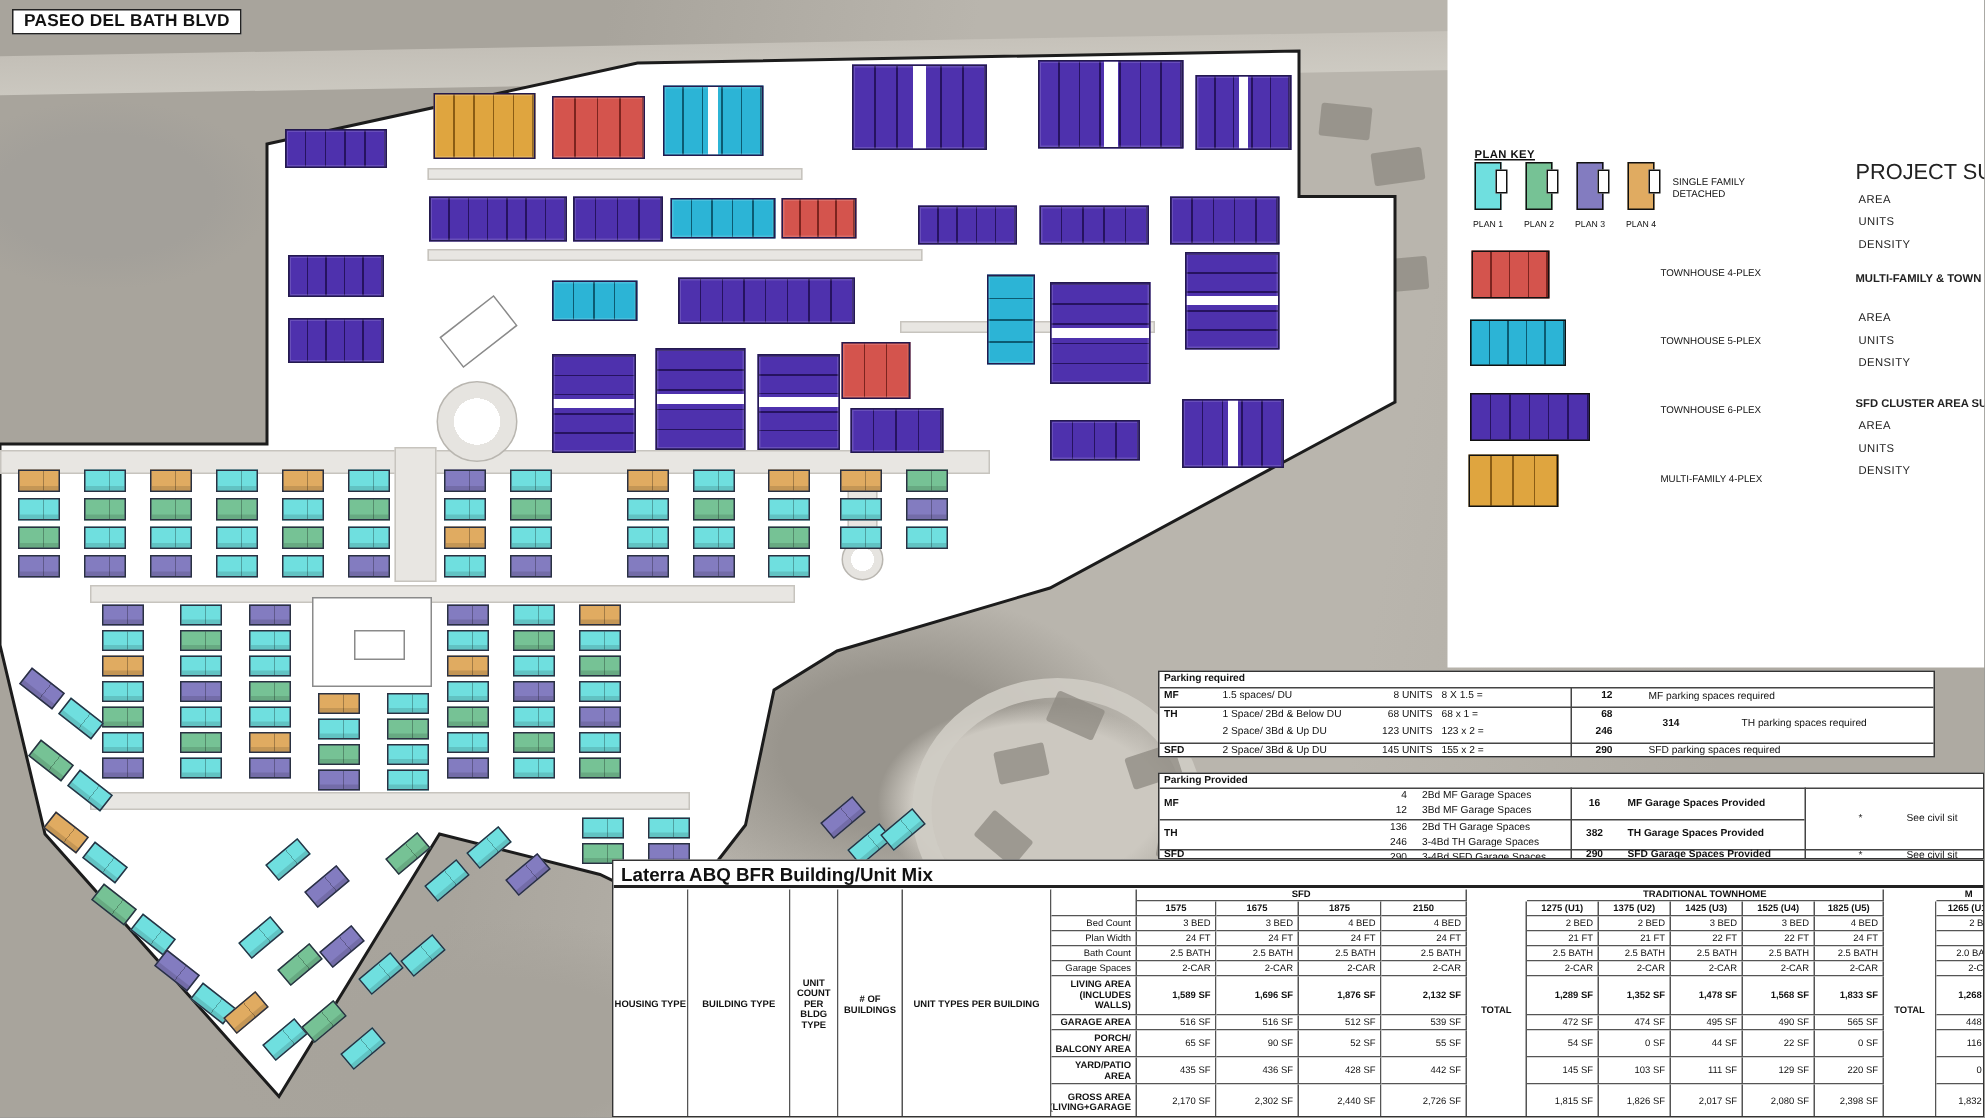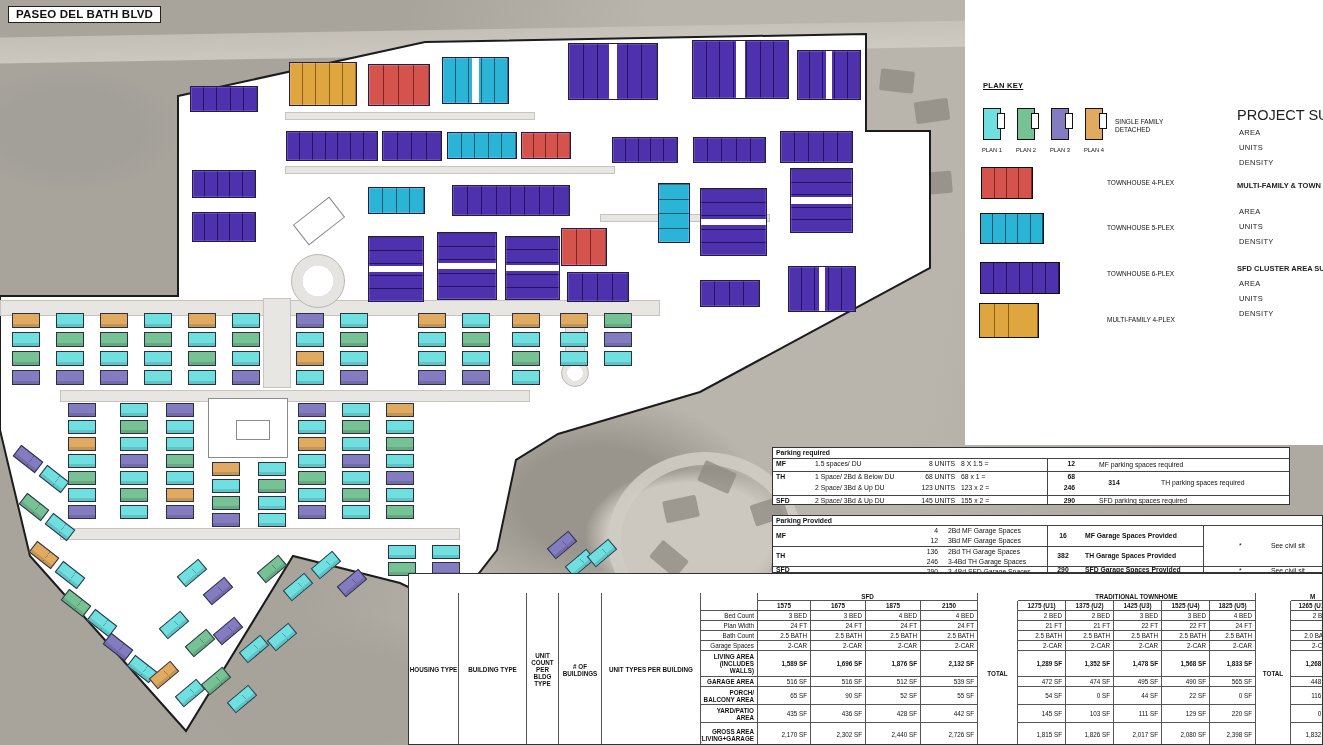--- a/index.html
+++ b/index.html
@@ -30,21 +30,21 @@
   .amen{position:absolute;background:#fff;border:1px solid #8a8a8a;box-sizing:border-box;}
   .bldg{position:absolute;box-sizing:border-box;border:1px solid #241a4e;
         box-shadow:inset 0 0 0 1px rgba(255,255,255,.15);}
   .house{position:absolute;width:28px;box-sizing:border-box;border:1px solid #2a3142;
          box-shadow:inset 0 -3px 0 rgba(0,0,0,.12);}
   
   #street-label{position:absolute;left:8px;top:6px;background:#fff;border:1px solid #222;
     font-size:11.5px;font-weight:bold;color:#111;padding:1px 7px 2px;letter-spacing:.2px;}
   
   #panel{position:absolute;left:965px;top:0;width:358px;height:445px;background:#fff;}
-  #plan-key-title{position:absolute;left:18px;top:81px;font-size:7.5px;font-weight:bold;
+  #plan-key-title{position:absolute;left:18px;top:98px;font-size:7.5px;font-weight:bold;
     text-decoration:underline;color:#111;letter-spacing:.3px;}
   .plan-sw{position:absolute;top:108px;width:18px;height:32px;border:1px solid #111;box-sizing:border-box;}
   .plan-sw .notch{position:absolute;right:-5px;top:4px;width:6px;height:14px;background:#fff;border:1px solid #111;}
   .plan-lbl{position:absolute;top:147px;width:30px;text-align:center;font-size:5.8px;color:#111;}
   .sw{position:absolute;border:1px solid #111;box-sizing:border-box;}
   .leg-lbl{position:absolute;left:142px;font-size:6.5px;color:#111;line-height:1.25;}
   #summary{position:absolute;left:272px;top:0;width:90px;}
   #summary .h1{position:absolute;left:0;top:107px;font-size:14.5px;color:#222;white-space:nowrap;}
   #summary .h2{position:absolute;left:0;font-size:7.5px;font-weight:bold;color:#222;white-space:nowrap;}
   #summary .row{position:absolute;left:2px;font-size:7.5px;color:#222;letter-spacing:.3px;}
@@ -373,20 +373,21 @@
       <div class="tcell" style="left: 175px; top: 52px;">3-4Bd SFD Garage Spaces</div>
       <div class="tcell b" style="left: 274px; top: 50px; width: 32px; text-align: center;">290</div>
       <div class="tcell b" style="left: 312px; top: 50px;">SFD Garage Spaces Provided</div>
       <div class="tcell" style="left: 466px; top: 26px;">*</div>
       <div class="tcell" style="left: 498px; top: 26px;">See civil sit</div>
       <div class="tcell" style="left: 466px; top: 51px;">*</div>
       <div class="tcell" style="left: 498px; top: 51px;">See civil sit</div>
     </div>
 
   <div id="unit-mix" class="tbl" style="left:408px;top:573px;width:915px;height:172px;">
+    <div class="title">Laterra ABQ BFR Building/Unit Mix</div>
   <div class="um-cell ctr b" style="left: 0px; top: 19px; width: 50px; height: 154px;">HOUSING TYPE</div>
       <div class="um-cell ctr b" style="left: 50px; top: 19px; width: 68px; height: 154px;">BUILDING TYPE</div>
       <div class="um-cell ctr b" style="left: 118px; top: 19px; width: 32px; height: 154px;">UNIT COUNT PER BLDG TYPE</div>
       <div class="um-cell ctr b" style="left: 150px; top: 19px; width: 43px; height: 154px;"># OF BUILDINGS</div>
       <div class="um-cell ctr b" style="left: 193px; top: 19px; width: 99px; height: 154px;">UNIT TYPES PER BUILDING</div>
       <div class="um-cell " style="left: 292px; top: 19px; width: 57px; height: 18px;"></div>
       <div class="um-cell rt" style="left: 292px; top: 37px; width: 57px; height: 10px;">Bed Count</div>
       <div class="um-cell rt" style="left: 292px; top: 47px; width: 57px; height: 10px;">Plan Width</div>
       <div class="um-cell rt" style="left: 292px; top: 57px; width: 57px; height: 10px;">Bath Count</div>
       <div class="um-cell rt" style="left: 292px; top: 67px; width: 57px; height: 10px;">Garage Spaces</div>

